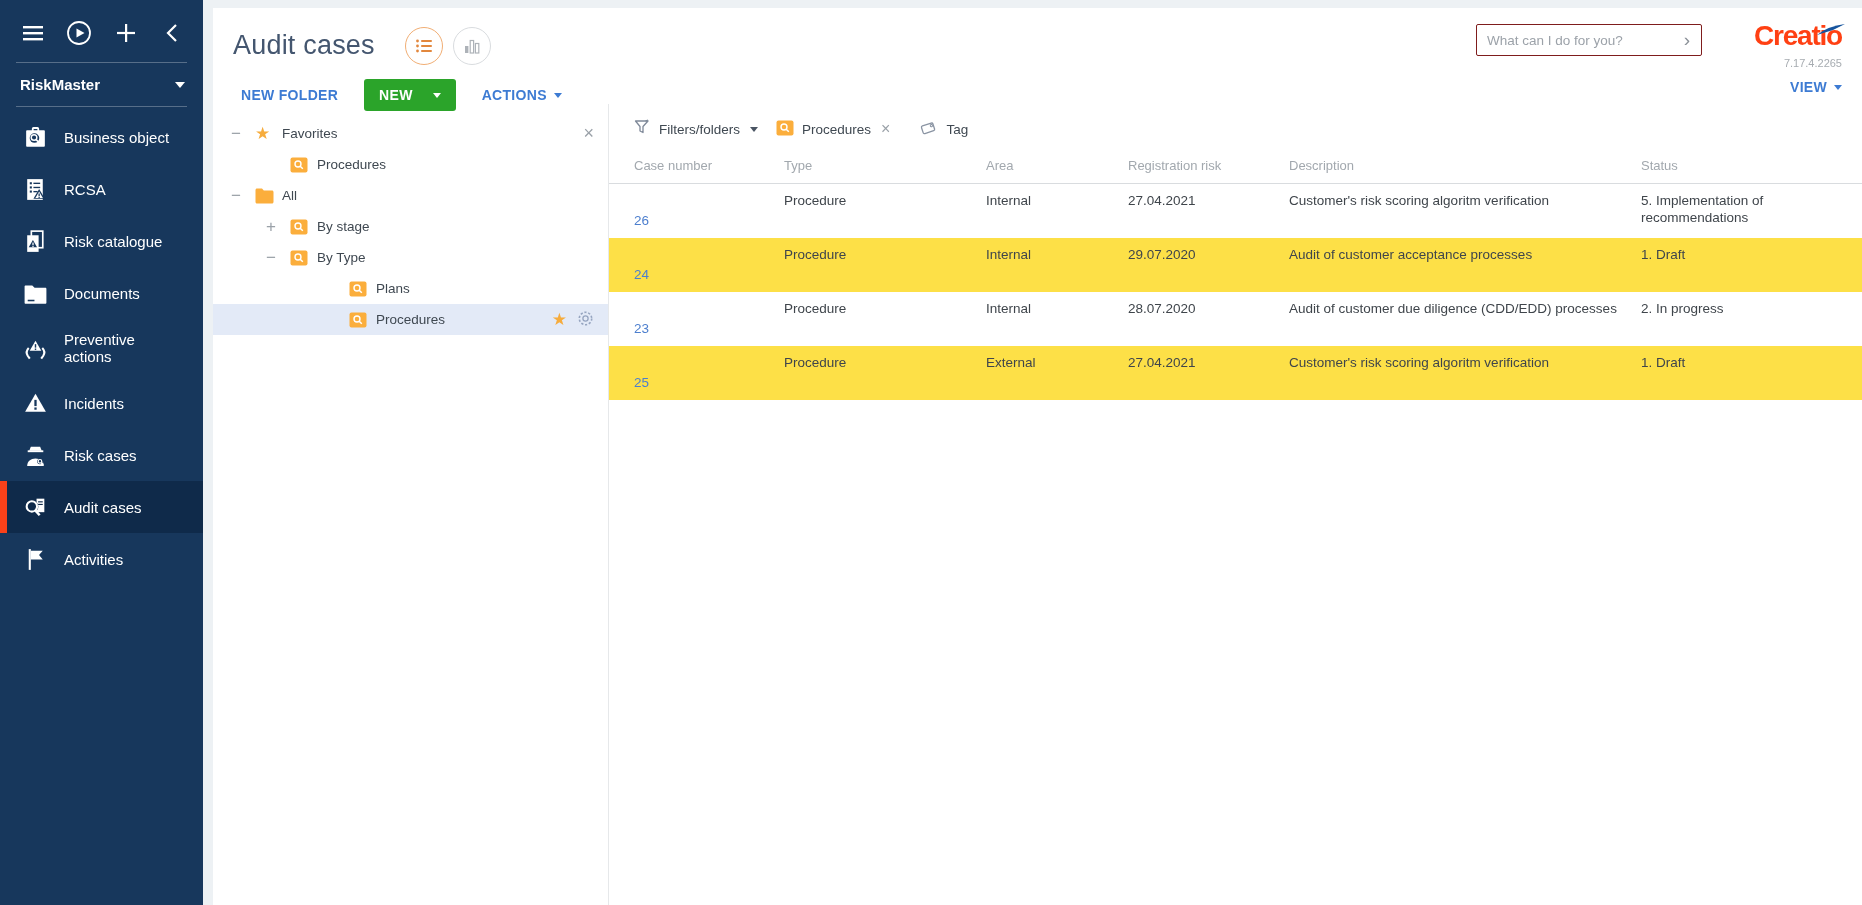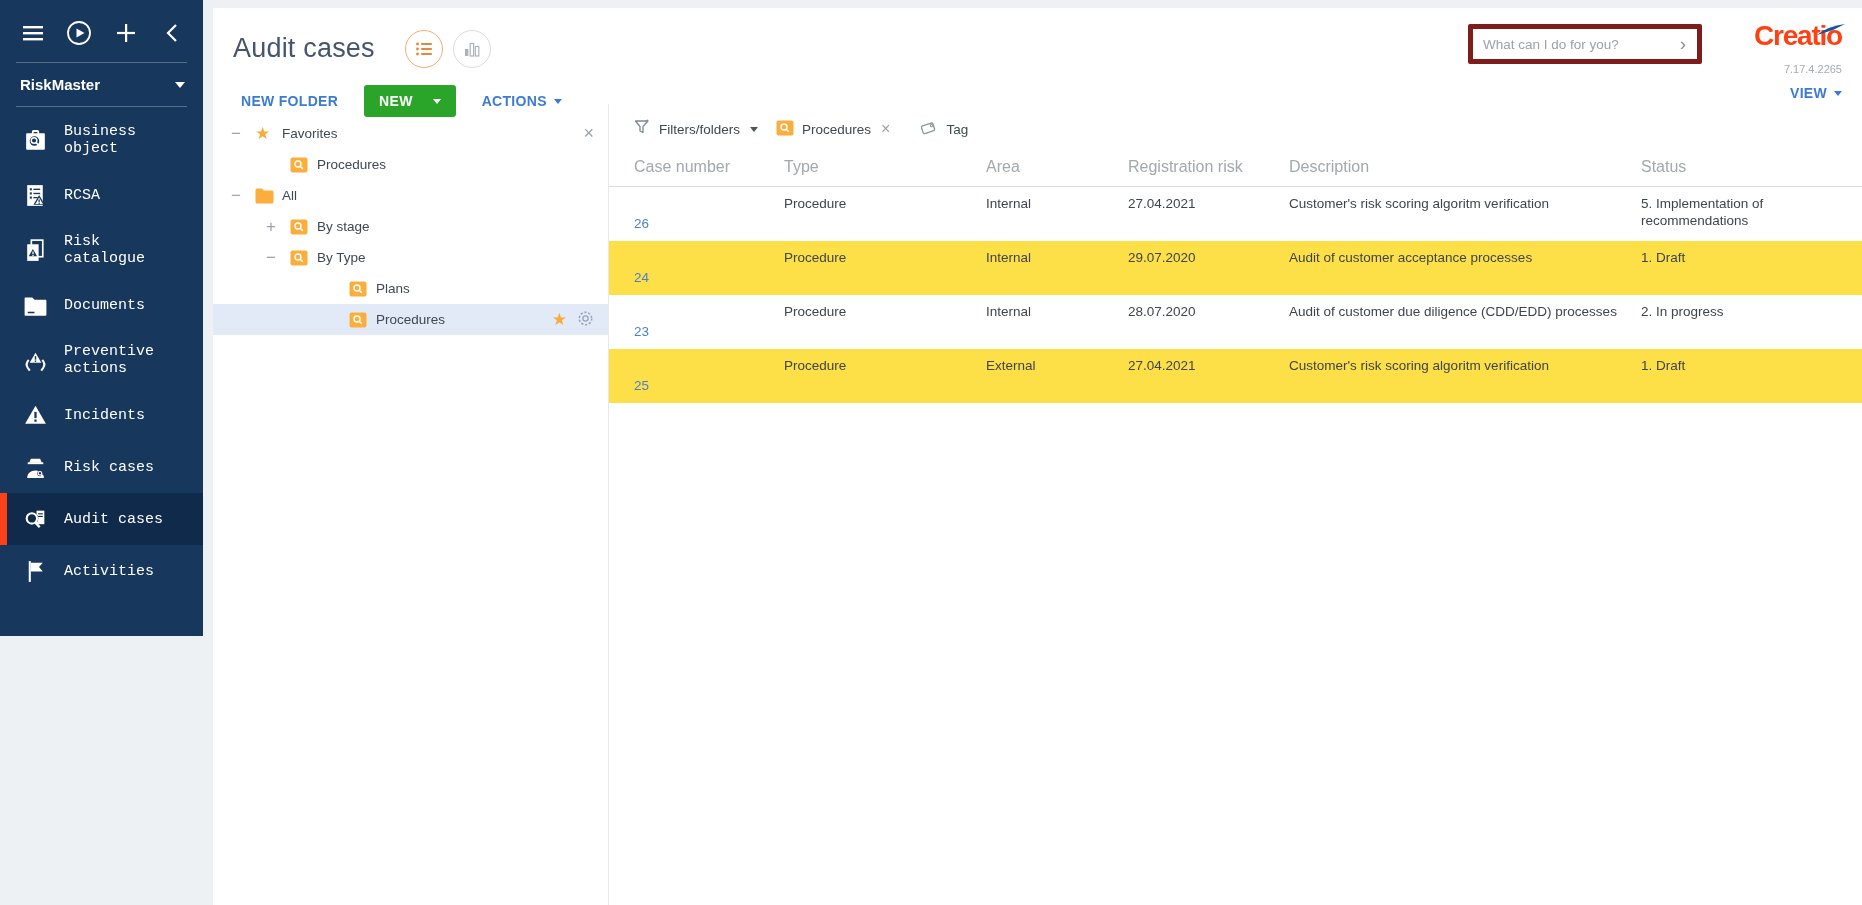--- a/index.html
+++ b/index.html
@@ -4,21 +4,21 @@
 <style>
   html,body{margin:0;padding:0;}
   body{
     width:1862px;height:905px;position:relative;overflow:hidden;
     background:#EDF1F4;
     font-family:"Liberation Sans",sans-serif;
     -webkit-font-smoothing:antialiased;
   }
   
   .sidebar{
-    position:absolute;left:0;top:0;width:203px;height:636px;
+    position:absolute;left:0;top:0;width:203px;height:905px;
     background:#17375C;color:#fff;z-index:3;
   }
   .side-toolbar{
     display:flex;align-items:center;justify-content:space-between;
     padding:16px 16px 12px 18px;height:34px;
   }
   .side-toolbar .tico{width:30px;height:30px;display:flex;align-items:center;justify-content:center;cursor:pointer;}
   .side-divider{border-top:1px solid rgba(255,255,255,.28);margin:0 16px;}
   .workspace{
     display:flex;align-items:center;justify-content:space-between;
@@ -27,56 +27,56 @@
   .caret{display:inline-block;width:0;height:0;
     border-left:5px solid transparent;border-right:5px solid transparent;
     border-top:6px solid currentColor;}
   .caret.sm{border-left-width:4px;border-right-width:4px;border-top-width:5px;}
   .menu{margin-top:4px;}
   .menu-item{
     position:relative;display:flex;align-items:center;
     padding:12px 8px 12px 19px;cursor:pointer;min-height:28px;
   }
   .menu-item .micon{width:32px;min-width:32px;display:flex;justify-content:center;margin-right:13px;}
-  .menu-item .mlabel{font-size:15px;line-height:17px;max-width:118px;font-family:Liberation Mono, monospace;}
+  .menu-item .mlabel{font-size:15px;line-height:17px;max-width:118px;}
   .menu-item.selected{background:#0F2A4A;}
   .menu-item.selected::before{
     content:"";position:absolute;left:0;top:0;bottom:0;width:7px;background:#FA4119;
   }
   
   .panel{
     position:absolute;left:213px;top:8px;right:0;bottom:0;background:#fff;z-index:1;
   }
   .header-bar{position:relative;height:96px;}
   .title-row{display:flex;align-items:center;padding:14px 18px 0 20px;}
   .page-title{font-size:27px;color:#44566F;letter-spacing:.2px;}
   .view-toggles{display:flex;gap:10px;margin-left:30px;}
   .circle-btn{
     width:36px;height:36px;border-radius:50%;display:flex;align-items:center;justify-content:center;
     border:1px solid #D9DCDF;background:#fff;cursor:pointer;
   }
   .circle-btn.active{border-color:#F1AE74;}
   .header-right{margin-left:auto;display:flex;align-items:flex-start;gap:22px;}
   .search-box{
-    width:224px;height:30px;border:5px solid #7f1d1d;border-radius:2px;
+    width:224px;height:30px;border:1px solid #7f1d1d;border-radius:2px;
     display:flex;align-items:center;background:#fff;margin-top:2px;
   }
   .search-box input{
     border:none;outline:none;flex:1;padding:0 6px 0 10px;font-size:13.5px;color:#555;
     font-family:"Liberation Sans",sans-serif;background:transparent;
   }
   .search-box input::placeholder{color:#9CA2A9;}
   .search-go{width:28px;text-align:center;color:#8A9097;font-size:19px;line-height:28px;cursor:pointer;user-select:none;}
   .logo-block{width:118px;text-align:right;position:relative;padding-right:2px;}
   .logo-text{
     font-size:28px;font-weight:bold;color:#FF4013;letter-spacing:-1.2px;line-height:28px;
     display:inline-block;position:relative;
   }
   .logo-arrow{position:absolute;right:-4px;top:-9px;}
-  .logo-version{font-size:11px;color:#A7ACB1;margin-top:13px;}
+  .logo-version{font-size:11px;color:#A7ACB1;margin-top:7px;}
   .buttons-row{display:flex;align-items:center;padding:10px 18px 0 28px;gap:26px;position:relative;}
   .link-btn{
     color:#3D7BD3;font-size:14px;font-weight:bold;letter-spacing:.3px;cursor:pointer;
     display:flex;align-items:center;gap:7px;user-select:none;
   }
   .green-btn{
     background:#2BA42A;color:#fff;font-size:14px;font-weight:bold;letter-spacing:.3px;
     padding:8px 15px;border-radius:3px;cursor:pointer;display:flex;align-items:center;gap:20px;user-select:none;
   }
   .view-btn{position:absolute;right:20px;top:10px;}
@@ -107,21 +107,21 @@
   .chip{display:flex;align-items:center;gap:8px;margin-left:18px;cursor:pointer;}
   .chip-close{color:#9AA1A8;font-size:16px;margin-left:2px;cursor:pointer;}
   .tag-group{display:flex;align-items:center;gap:8px;margin-left:30px;cursor:pointer;}
   .gtable{margin-top:14px;}
   .grow{
     display:grid;
     grid-template-columns:175px 202px 142px 161px 352px minmax(0,1fr);
   }
   .grow > div{padding-right:12px;}
   .grow > div:first-child{padding-left:25px;}
-  .ghead{color:#A2A8AE;font-size:16px;padding-bottom:10px;border-bottom:1px solid #D9DCDF;}
+  .ghead{color:#A2A8AE;font-size:13px;padding-bottom:10px;border-bottom:1px solid #D9DCDF;}
   .gdata{font-size:13.5px;color:#3F454B;padding:8px 0 9px 0;line-height:17px;align-items:start;}
   .gdata.stripe{background:#fde047;}
   .cell-case{color:#4D7FCE;cursor:pointer;margin-top:20px;}
   .cell-status{max-width:220px;}
   
   .no-sel{user-select:none;}
 </style>
 </head>
 <body>
 

